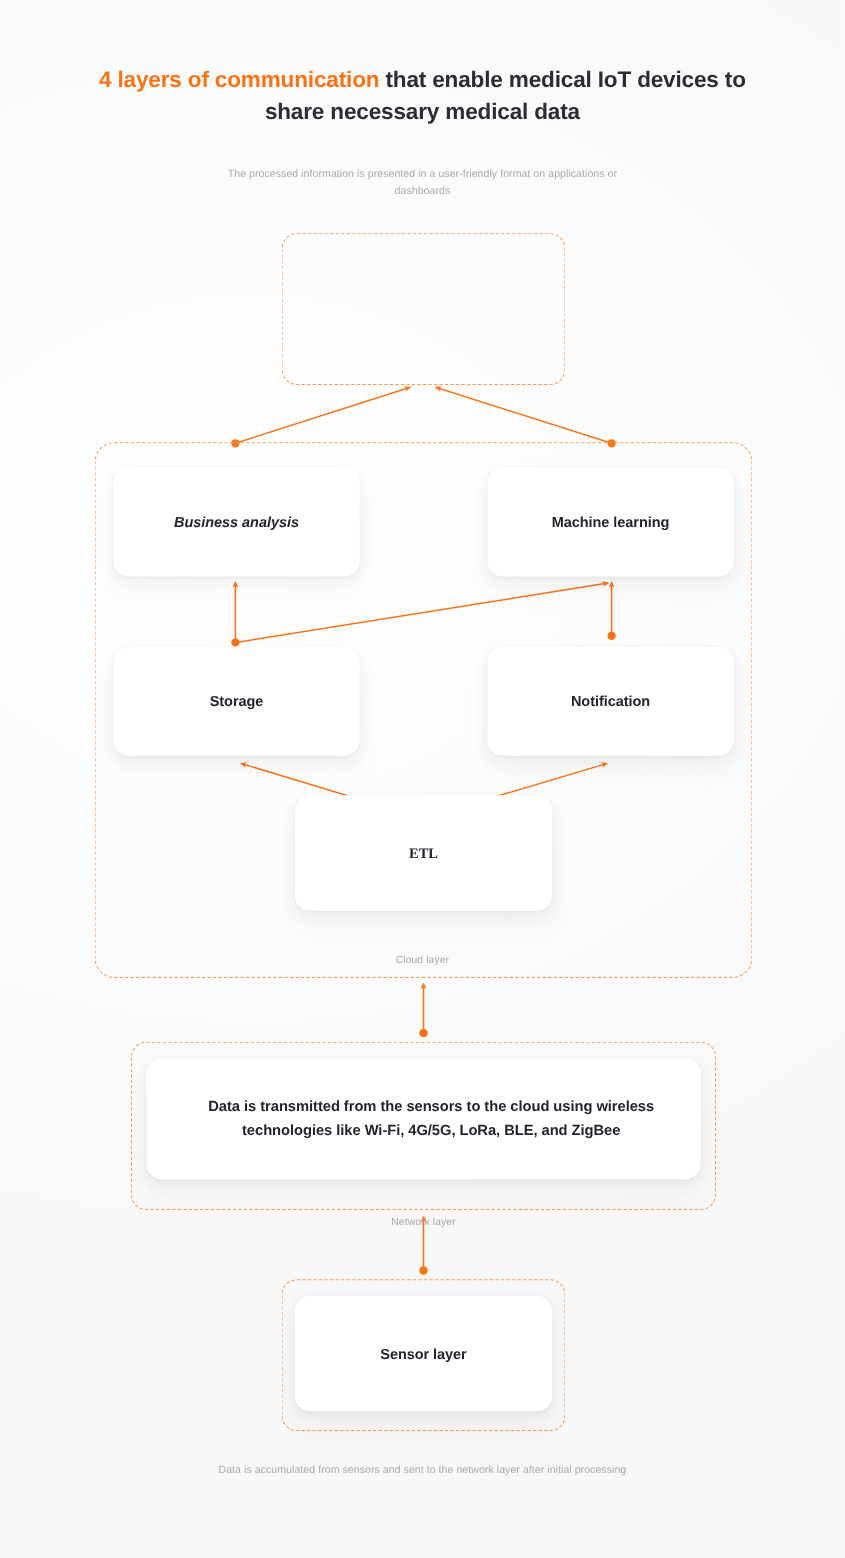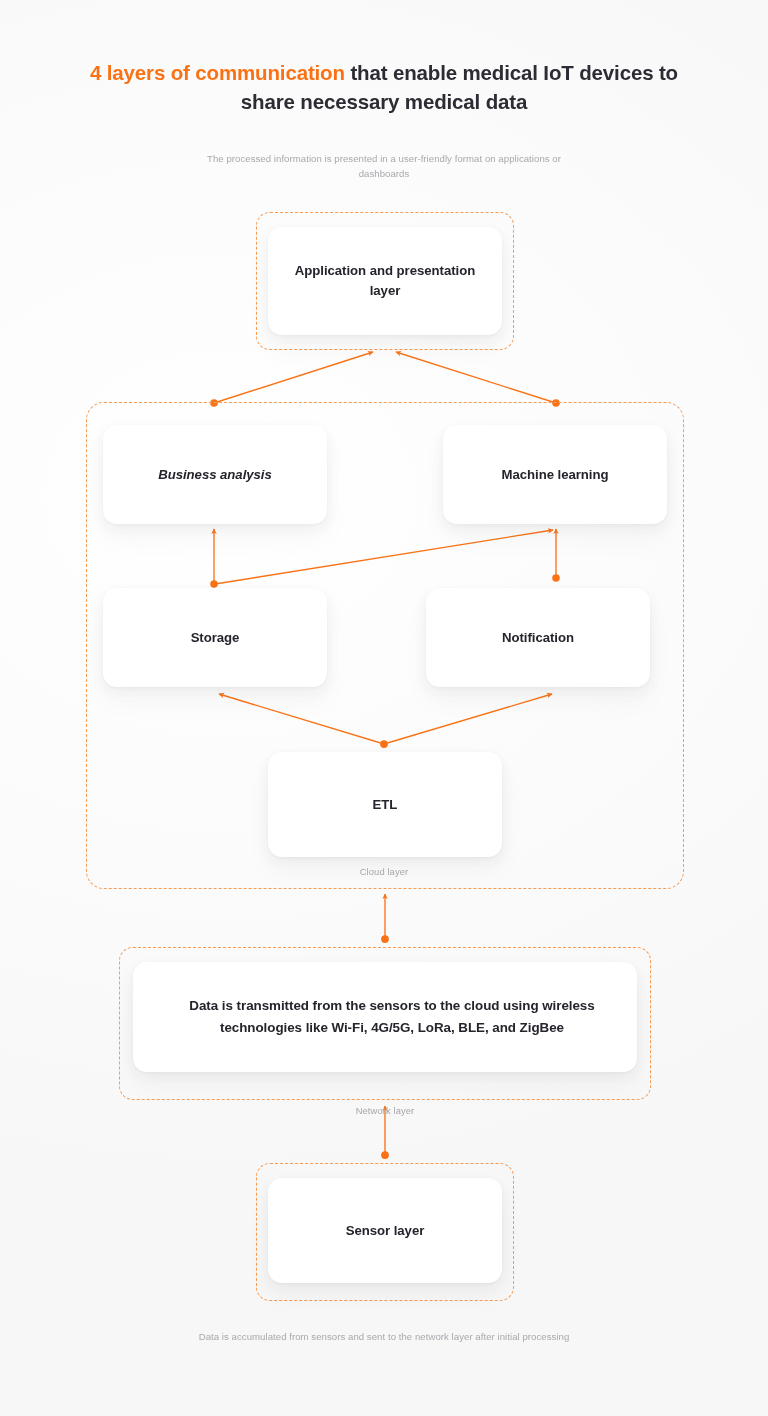--- a/index.html
+++ b/index.html
@@ -94,22 +94,22 @@
     color: #24242c;
     letter-spacing: -0.05px;
     line-height: 20px;
     padding: 6px 10px;
   }
 
   #card-app          { left: 268px; top: 227px;  width: 234px; height: 108px; }
   #card-business     { left: 103px; top: 425px;  width: 224px; height: 99px; font-style: italic;  }
   #card-ml           { left: 443px; top: 425px;  width: 224px; height: 99px;  }
   #card-storage      { left: 103px; top: 588px;  width: 224px; height: 99px;  }
-  #card-notification { left: 426px; top: 588px;  width: 224px; height: 99px;  }
-  #card-etl          { left: 268px; top: 752px;  width: 234px; height: 105px; }
+  #card-notification { left: 443px; top: 588px;  width: 224px; height: 99px;  }
+  #card-etl          { left: 268px; top: 723px;  width: 234px; height: 105px; font-family: Liberation Serif, serif; }
   #card-network      { left: 133px; top: 962px;  width: 504px; height: 110px; font-size: 13.4px; line-height: 22px; padding-left: 24px; }
   #card-sensor       { left: 268px; top: 1178px; width: 234px; height: 105px; }
 
   
   #arrows {
     position: absolute;
     left: 0; top: 0;
     width: 768px;
     height: 1416px;
     pointer-events: none;
@@ -174,21 +174,20 @@
       </g>
 
       <g>
         <circle cx="385" cy="1155" r="3.2"></circle>
         <line x1="385" y1="1155" x2="385" y2="1106" marker-end="url(#ah)"></line>
       </g>
     </g>
   </svg>
 
   <div class="frame" id="frame-app"></div>
-  <div class="card" id="card-app">Application and presentation layer</div>
 
   <div class="frame" id="frame-cloud"></div>
 
   <div class="card" id="card-business">Business analysis</div>
   <div class="card" id="card-ml">Machine learning</div>
   <div class="card" id="card-storage">Storage</div>
   <div class="card" id="card-notification">Notification</div>
   <div class="card" id="card-etl">ETL</div>
 
   <div class="frame-label" id="label-cloud">Cloud layer</div>

